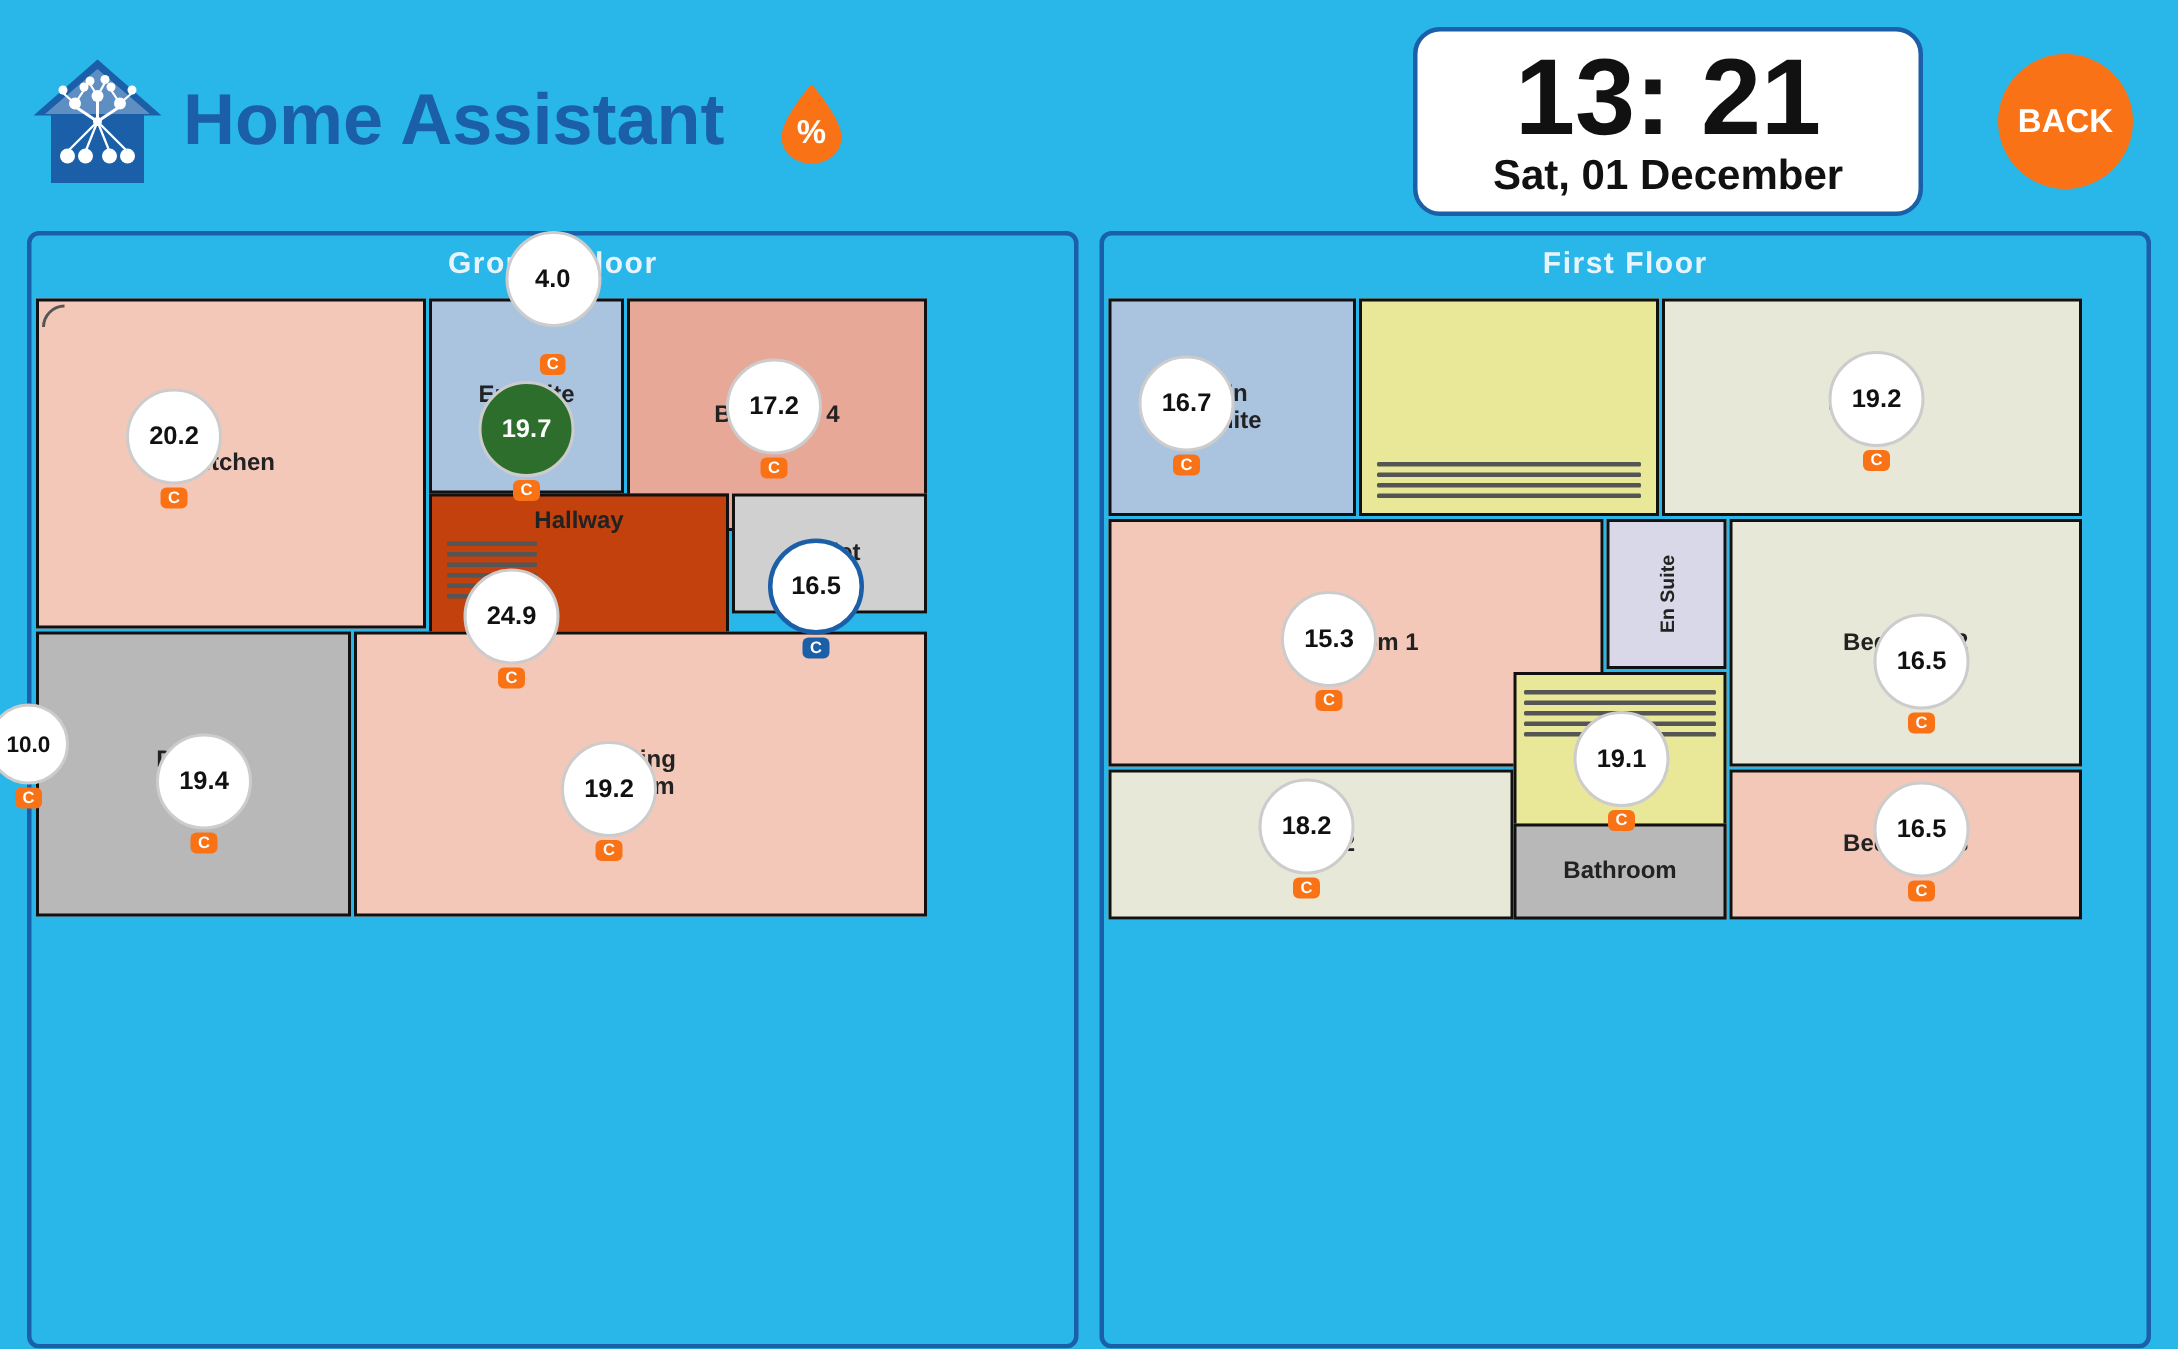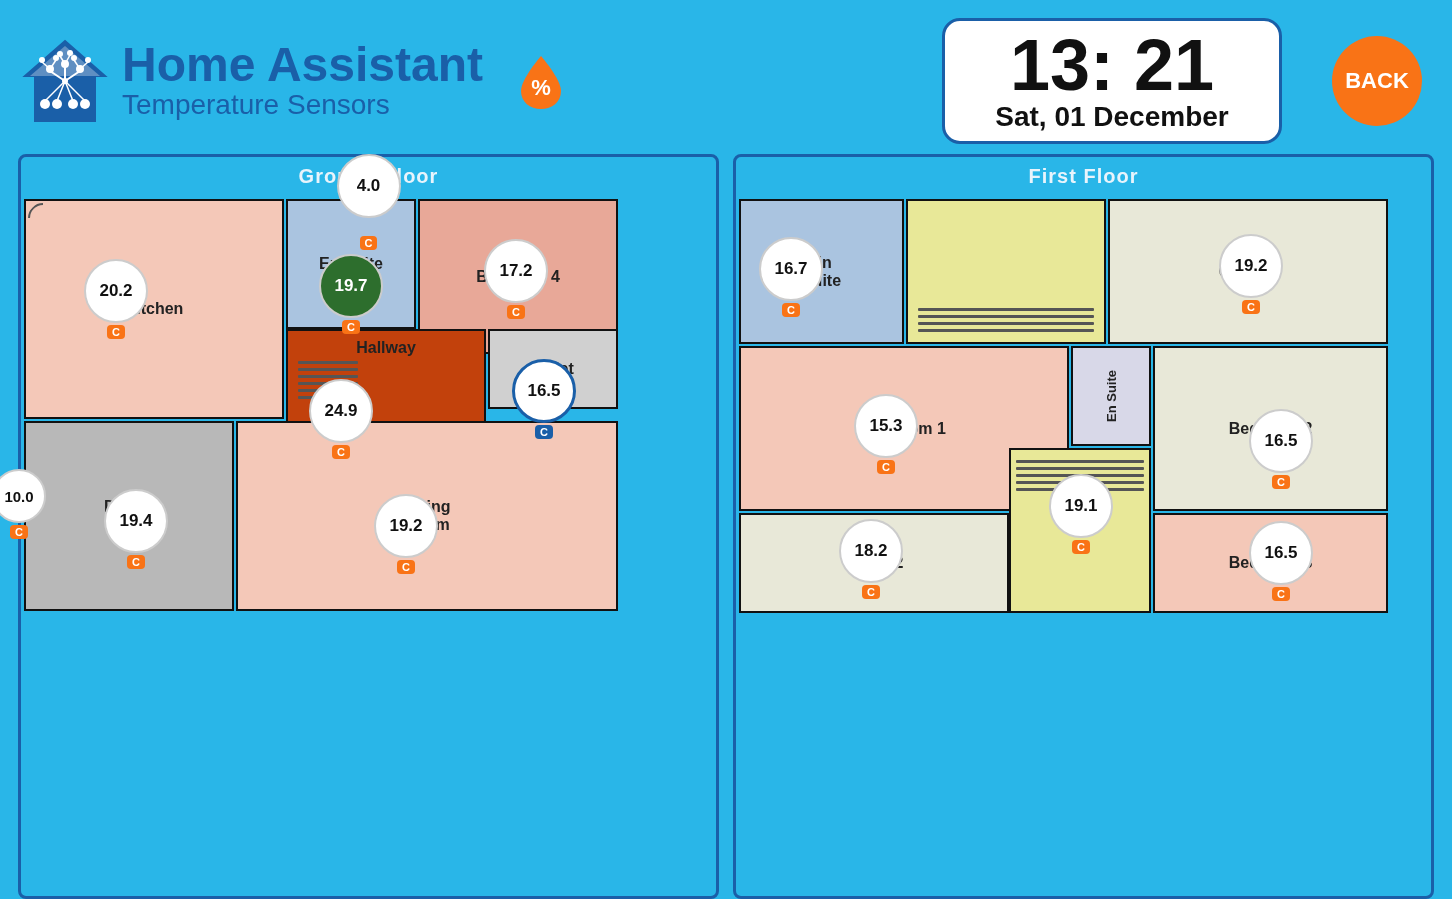--- a/index.html
+++ b/index.html
@@ -360,21 +360,20 @@
       <circle cx="37" cy="68" r="5" fill="white"></circle>
       <circle cx="53" cy="68" r="5" fill="white"></circle>
       <circle cx="65" cy="68" r="5" fill="white"></circle>
       <line x1="45" y1="45" x2="25" y2="65" stroke="white" stroke-width="1.5"></line>
       <line x1="45" y1="45" x2="37" y2="65" stroke="white" stroke-width="1.5"></line>
       <line x1="45" y1="45" x2="53" y2="65" stroke="white" stroke-width="1.5"></line>
       <line x1="45" y1="45" x2="65" y2="65" stroke="white" stroke-width="1.5"></line>
     </svg>
     <div class="title-area">
       <span class="title-main">Home Assistant</span>
-      <span class="title-sub">Temperature Sensors</span>
     </div>
   </div>
 
   <div style="display:flex;align-items:center;margin-left:8px;">
     <svg width="60" height="60" viewBox="0 0 60 60">
       <path d="M30 5 C30 5 10 28 10 40 C10 51 19 58 30 58 C41 58 50 51 50 40 C50 28 30 5 30 5Z" fill="#f97316"></path>
       <text x="30" y="44" text-anchor="middle" font-size="22" font-weight="900" fill="white">%</text>
     </svg>
   </div>
 
@@ -544,20 +543,23 @@
           <div class="stair-line" style="width:100%;"></div>
           <div class="stair-line" style="width:100%;"></div>
           <div class="stair-line" style="width:100%;"></div>
         </div>
       </div>
 
       <div class="room room-bed3">
         <span>Bedroom 3</span>
       </div>
 
+      <div class="room room-bathroom">
+        <span>Bathroom</span>
+      </div>
 
       <div class="sensor" style="position:absolute;top:38px;left:20px;">
         <div class="sensor-bubble">
           <span>16.7</span>
         </div>
         <span class="sensor-c">C</span>
       </div>
 
       <div class="sensor" style="position:absolute;top:35px;left:480px;">
         <div class="sensor-bubble">

